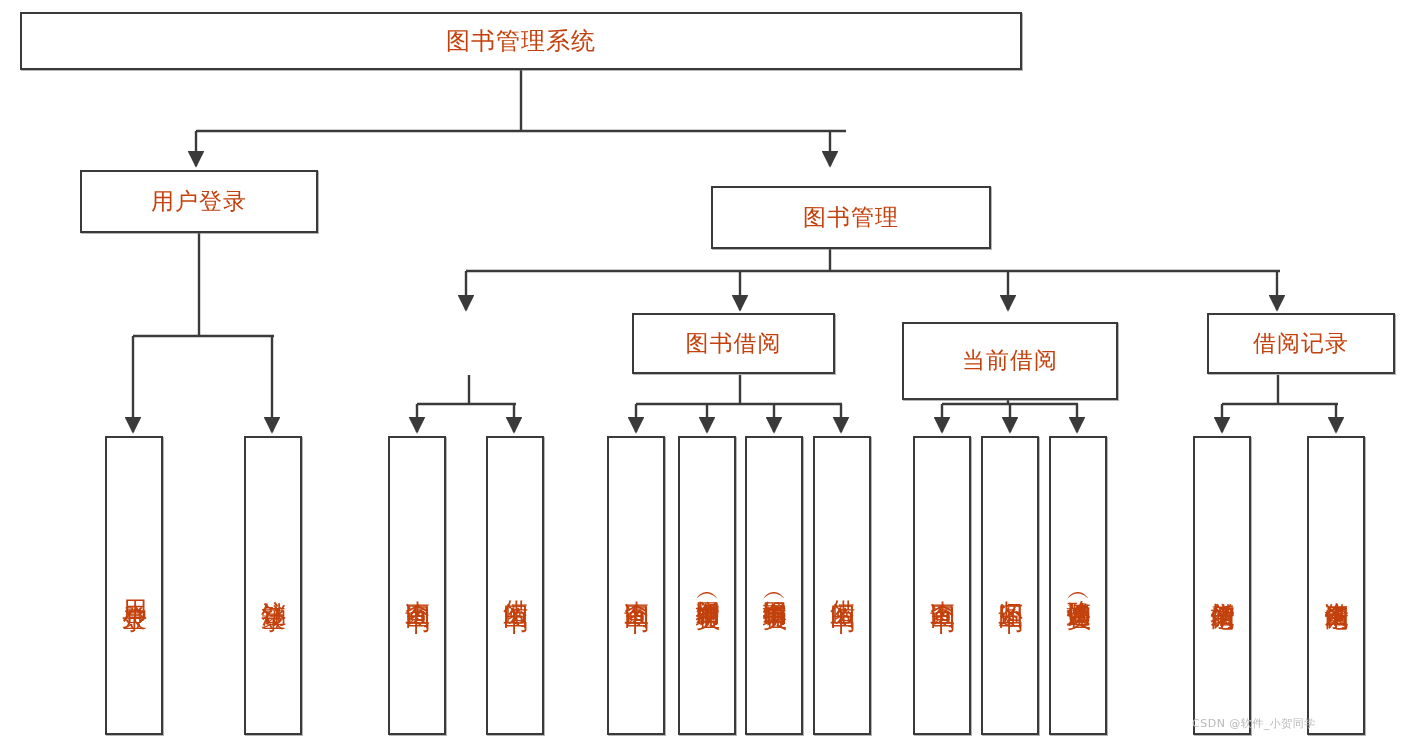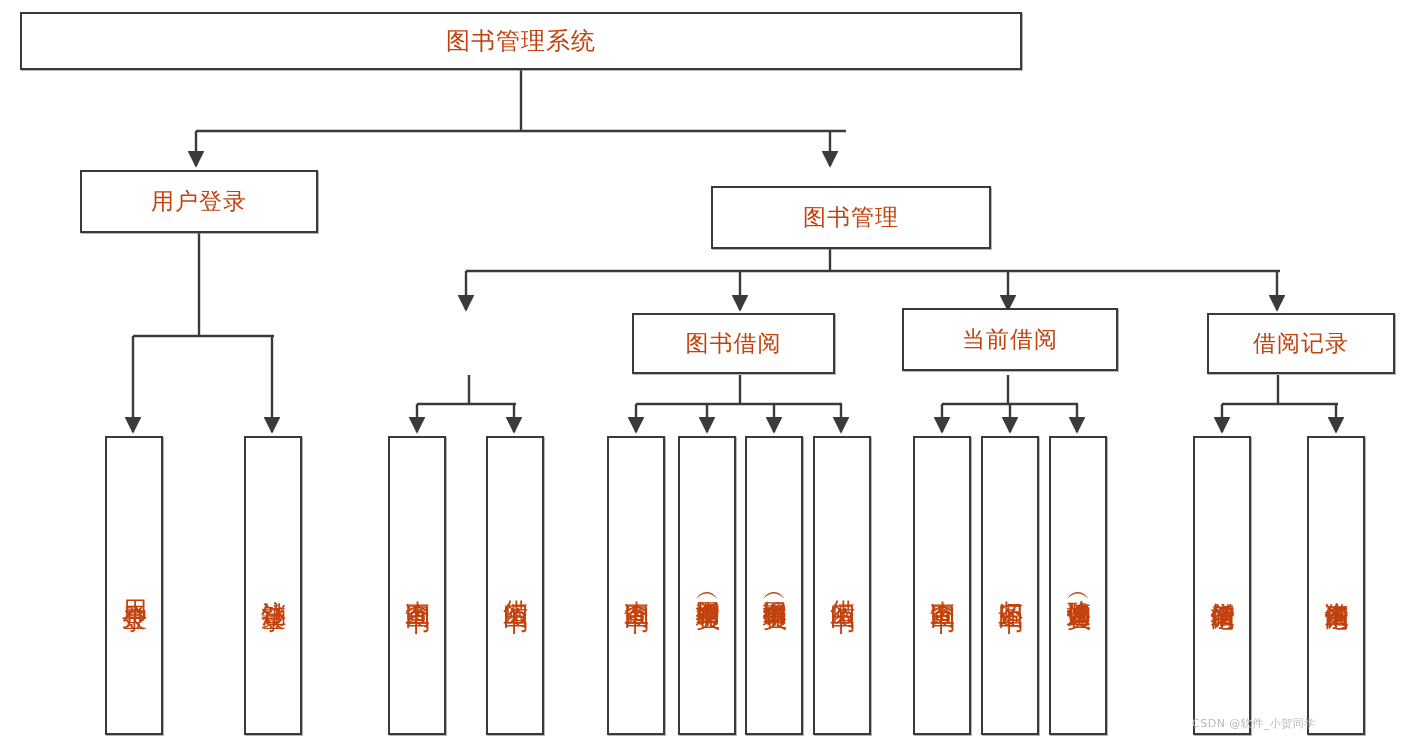--- a/index.html
+++ b/index.html
@@ -140,21 +140,21 @@
   <div class="node horiz" style="left:80px; top:170px; width:238px; height:63px;">
     <span class="node-label">用户登录</span>
   </div>
   <div class="node horiz" style="left:711px; top:170px; width:280px; height:63px;margin-top:16px;">
     <span class="node-label">图书管理</span>
   </div>
 
   <div class="node horiz" style="left:632px; top:313px; width:203px; height:61px;">
     <span class="node-label">图书借阅</span>
   </div>
-  <div class="node horiz" style="left:902px; top:308px; width:216px; height:63px;">
+  <div class="node horiz" style="left:902px; top:322px; width:216px; height:78px;">
     <span class="node-label">当前借阅</span>
   </div>
   <div class="node horiz" style="left:1172px; top:313px; width:188px; height:61px;margin-left:35px;">
     <span class="node-label">借阅记录</span>
   </div>
 
   <div class="node vert" style="left:105px; top:436px; width:58px; height:299px;">
     <span class="node-label">用户登录</span>
   </div>
   <div class="node vert" style="left:244px; top:436px; width:58px; height:299px;">

